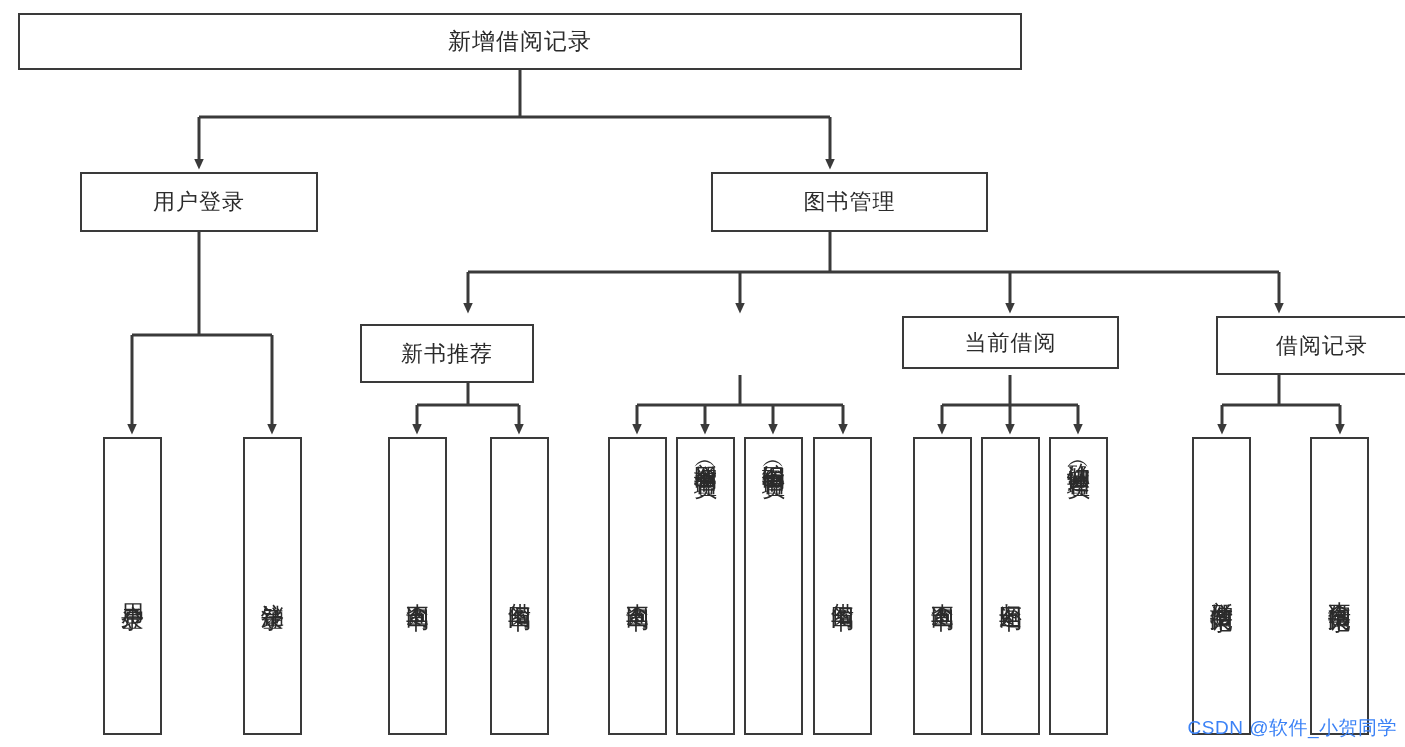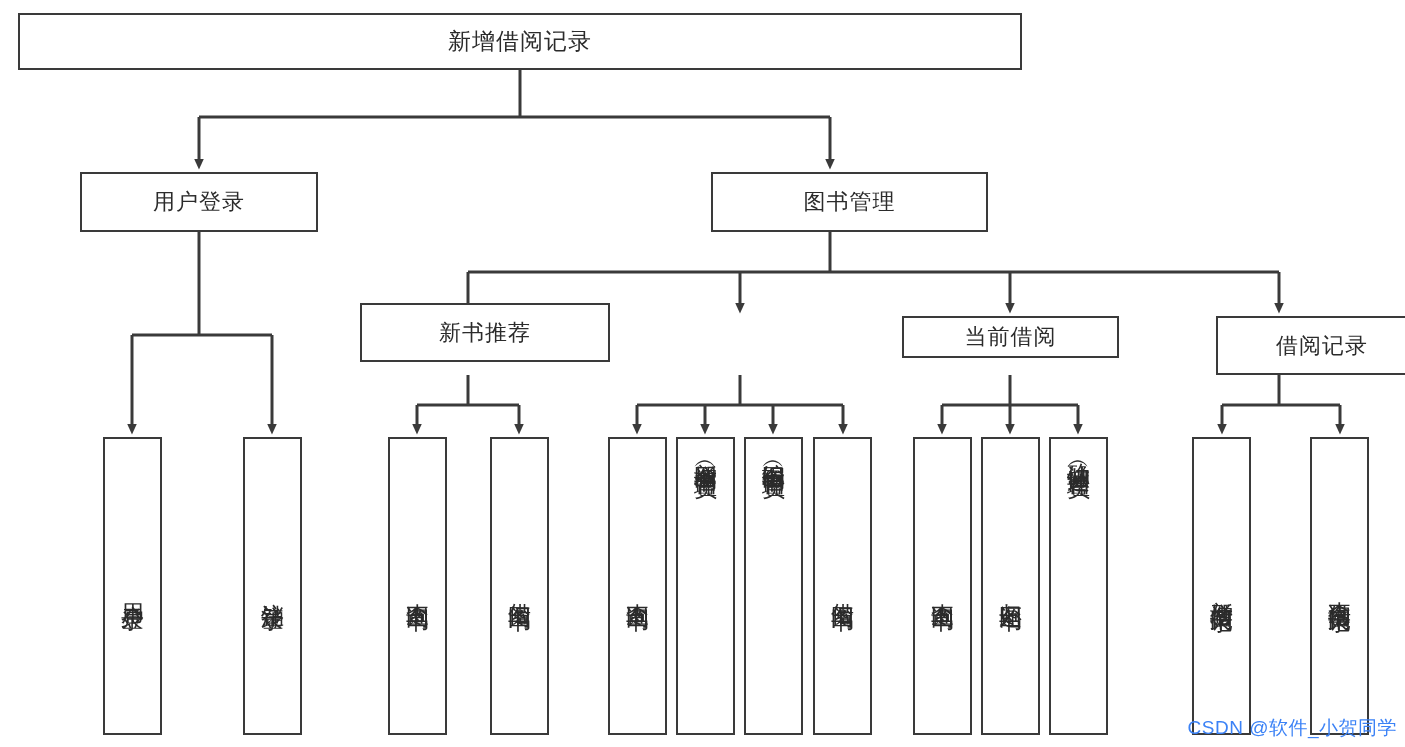--- a/index.html
+++ b/index.html
@@ -135,24 +135,24 @@
     <span>新增借阅记录</span>
   </div>
 
   <div class="node horiz" style="left:80px; top:172px; width:238px; height:60px;">
     <span>用户登录</span>
   </div>
   <div class="node horiz" style="left:711px; top:172px; width:277px; height:60px;">
     <span>图书管理</span>
   </div>
 
-  <div class="node horiz" style="left:360px; top:303px; width:250px; height:59px;">
+  <div class="node horiz" style="left:360px; top:324px; width:174px; height:59px;">
     <span>新书推荐</span>
   </div>
-  <div class="node horiz" style="left:902px; top:316px; width:217px; height:42px;">
+  <div class="node horiz" style="left:902px; top:316px; width:217px; height:53px;">
     <span>当前借阅</span>
   </div>
   <div class="node horiz" style="left:1172px; top:316px; width:212px; height:59px;margin-left:44px;">
     <span>借阅记录</span>
   </div>
 
   <div class="node leaf center" style="left:103px; top:437px; width:59px; height:298px;">
     <div class="leaf-inner">
       <span class="vtext">用户登录</span>
     </div>

